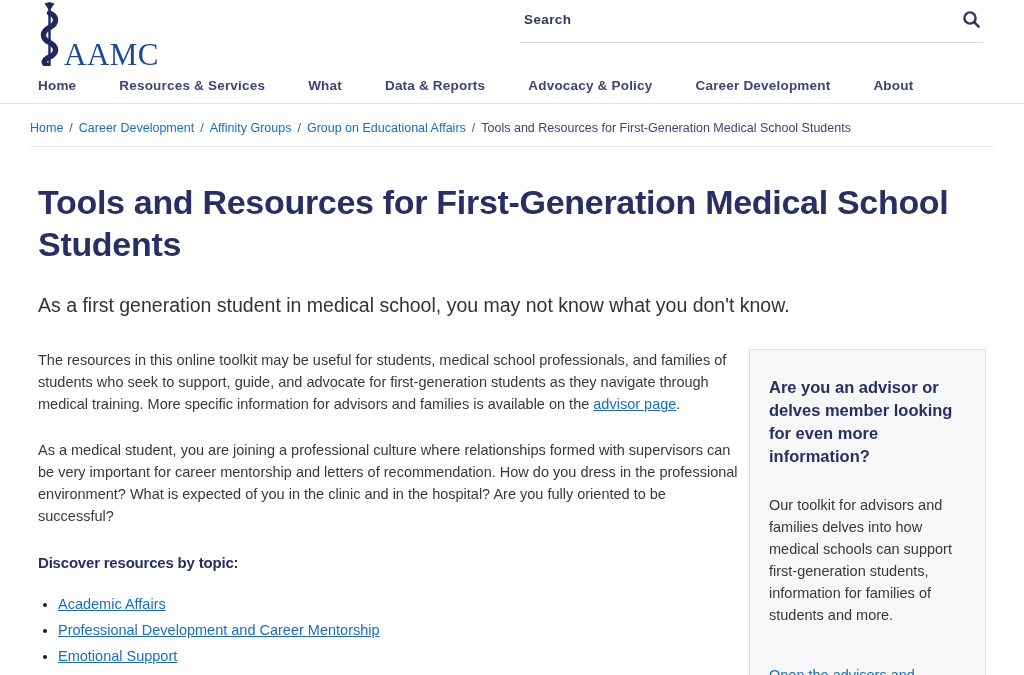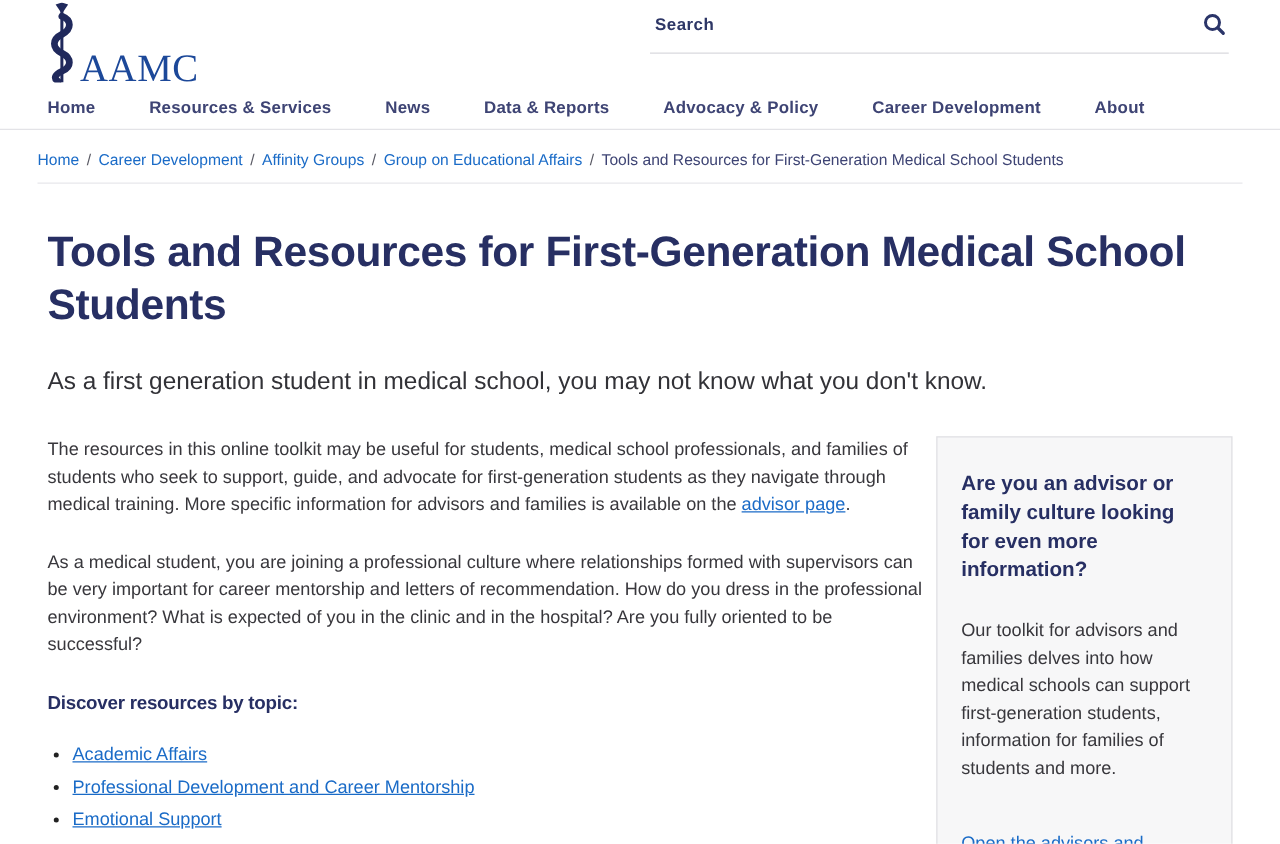--- a/index.html
+++ b/index.html
@@ -134,21 +134,21 @@
       <svg width="19" height="19" viewBox="0 0 19 19">
         <circle cx="8" cy="8" r="5.6" stroke="#2b3569" stroke-width="2.4" fill="none"></circle>
         <line x1="12.4" y1="12.4" x2="16.6" y2="16.6" stroke="#2b3569" stroke-width="2.6" stroke-linecap="round"></line>
       </svg>
     </button>
   </div>
 
   <nav class="main-nav">
     <a>Home</a>
     <a>Resources &amp; Services</a>
-    <a>News</a>
+    <a>What</a>
     <a>Data &amp; Reports</a>
     <a>Advocacy &amp; Policy</a>
     <a>Career Development</a>
     <a>About</a>
   </nav>
 </header>
 
 <div class="breadcrumb-row">
   <div class="breadcrumb">
     <a>Home</a><span class="sep">/</span><a>Career Development</a><span class="sep">/</span><a>Affinity Groups</a><span class="sep">/</span><a>Group on Educational Affairs</a><span class="sep">/</span><span class="current">Tools and Resources for First-Generation Medical School Students</span>
@@ -167,18 +167,18 @@
       <h2>Discover resources by topic:</h2>
       <ul class="topic-list">
         <li><a>Academic Affairs</a></li>
         <li><a>Professional Development and Career Mentorship</a></li>
         <li><a>Emotional Support</a></li>
         <li><a>Financial Support</a></li>
       </ul>
     </div>
 
     <aside class="sidebar-box">
-      <h3>Are you an advisor or family culture looking for even more information?</h3>
+      <h3>Are you an advisor or delves member looking for even more information?</h3>
       <p>Our toolkit for advisors and families delves into how medical schools can support first-generation students, information for families of students and more.</p>
       <a class="callout-link">Open the advisors and families toolkit</a>
     </aside>
   </div>
 </main>
 
 </body></html>

